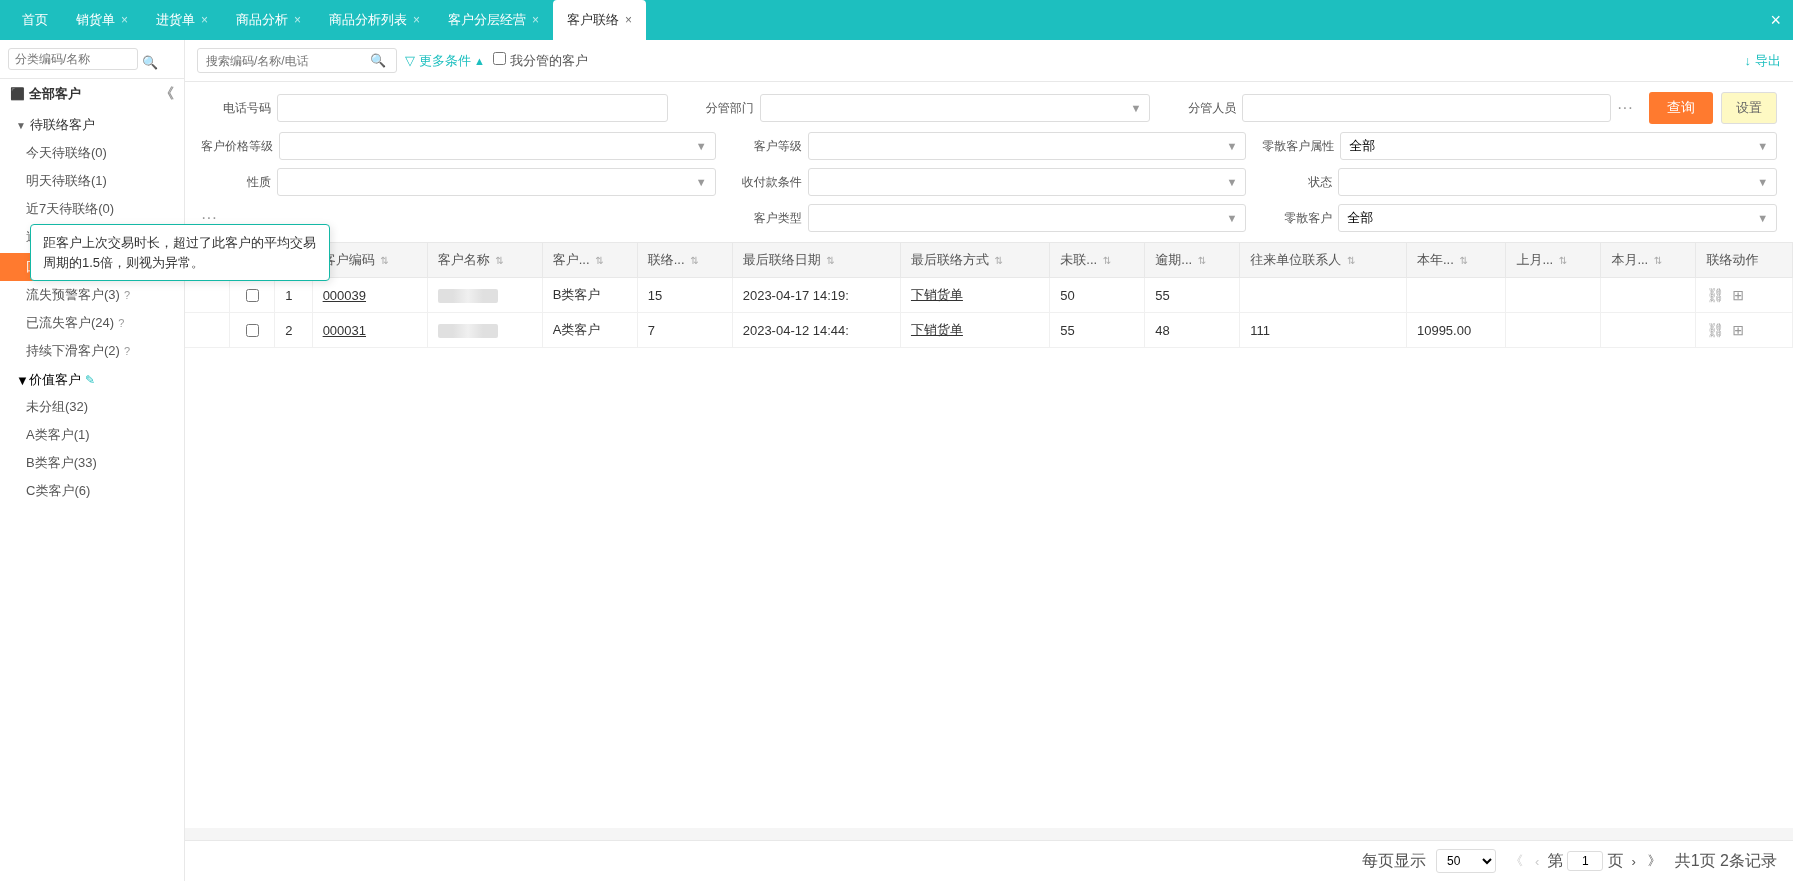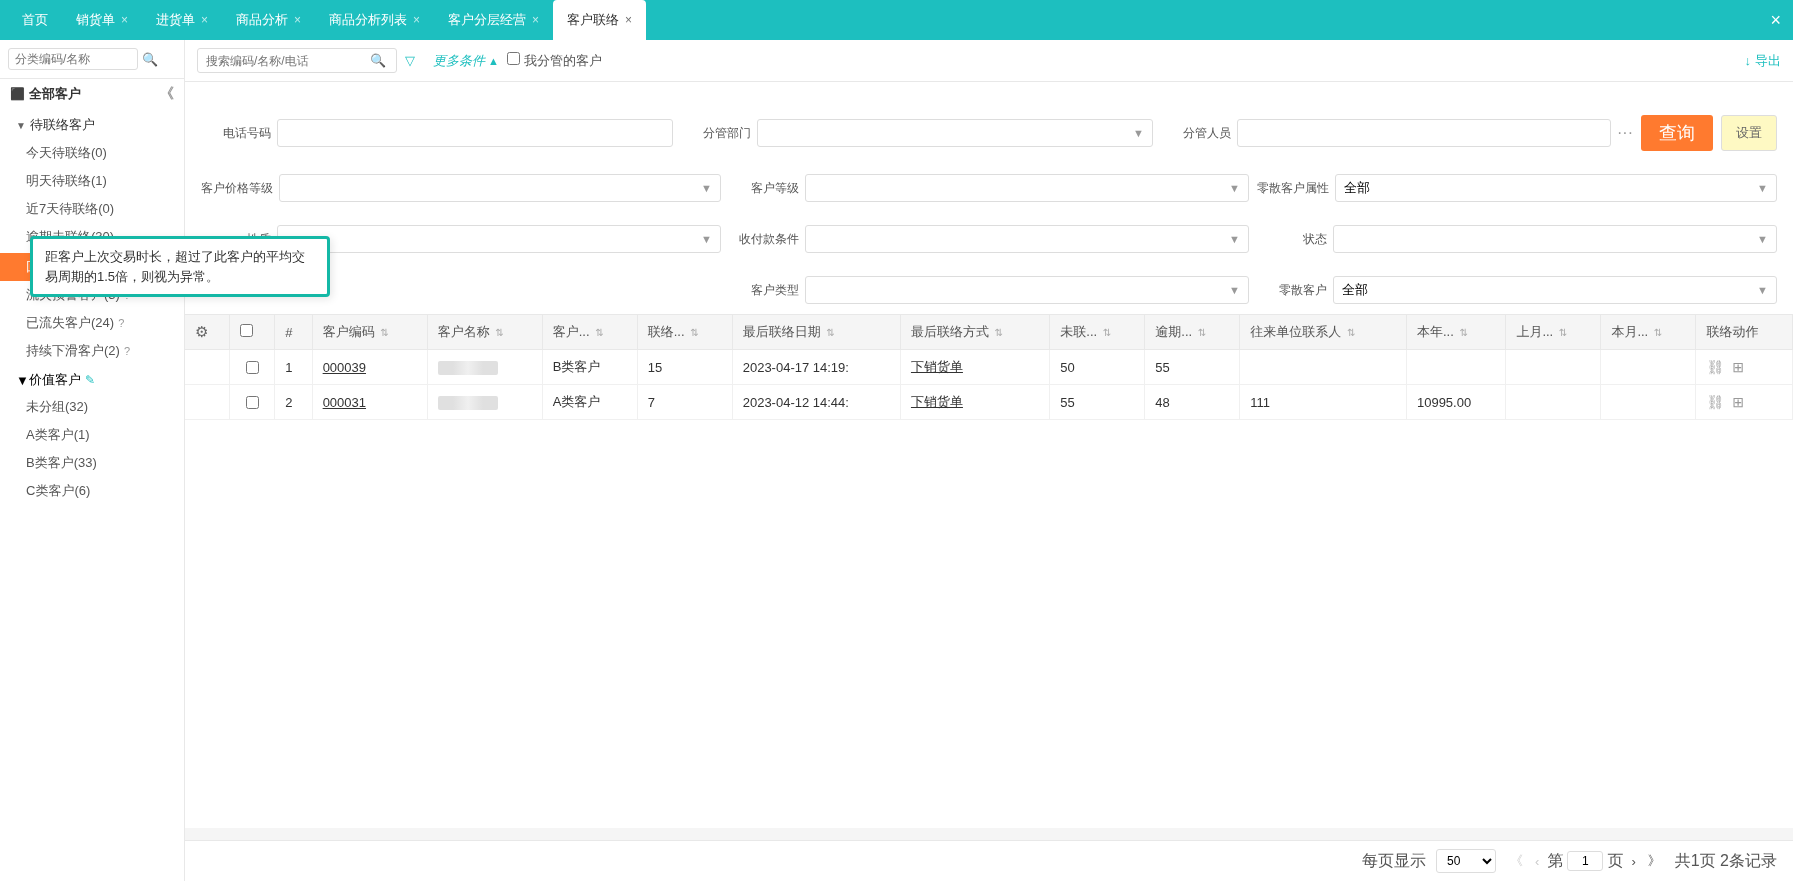--- a/index.html
+++ b/index.html
@@ -23,21 +23,21 @@
 
     
     .main-layout { display: flex; height: calc(881px - 40px); }
 
     
     .sidebar {
       width: 185px; background: #fff; border-right: 1px solid #e8e8e8;
       display: flex; flex-direction: column; overflow-y: auto; flex-shrink: 0;
     }
     .sidebar-search {
-      display: flex; align-items: center; padding: 8px 8px; border-bottom: 1px solid #e8e8e8;
+      display: flex; align-items: flex-end; padding: 8px 8px; border-bottom: 1px solid #e8e8e8;
     }
     .sidebar-search input {
       border: 1px solid #ddd; border-radius: 3px; padding: 3px 6px; font-size: 12px;
       width: 130px; outline: none;
     }
     .sidebar-search-icon { margin-left: 4px; color: #999; cursor: pointer; }
     .sidebar-section-header {
       display: flex; align-items: center; padding: 6px 10px;
       font-weight: bold; color: #333; font-size: 13px;
     }
@@ -56,23 +56,23 @@
     .sidebar-item.active { background: #ff7a2f; color: #fff; border-radius: 0; }
     .sidebar-item .help-icon { margin-left: 4px; color: #999; font-size: 11px; }
     .sidebar-value-group {
       display: flex; align-items: center; padding: 4px 10px 4px 16px;
     }
     .sidebar-value-group .edit-icon { margin-left: 4px; color: #1dbfbf; cursor: pointer; font-size: 12px; }
 
     
     .tooltip-box {
       position: absolute; left: 30px; top: 224px; z-index: 100;
-      background: #fff; border: 3px solid #14b8a6; border-radius: 4px;
+      background: #fff; border: 1px solid #14b8a6; border-radius: 4px;
       padding: 8px 12px; font-size: 12px; color: #333; max-width: 300px;
-      box-shadow: 2px 2px 8px rgba(0,0,0,0.1); line-height: 1.5; margin-top: 12px;
+      box-shadow: 2px 2px 8px rgba(0,0,0,0.1); line-height: 1.5;
     }
 
     
     .content-area { flex: 1; display: flex; flex-direction: column; overflow: hidden; background: #f5f5f5; }
 
     
     .filter-bar {
       background: #fff; padding: 8px 12px; border-bottom: 1px solid #e8e8e8;
       display: flex; align-items: center; gap: 8px; flex-wrap: wrap;
     }
@@ -89,41 +89,41 @@
     .filter-checkbox { display: flex; align-items: flex-start; gap: 4px; cursor: pointer; font-size: 12px; color: #555; }
     .export-btn {
       margin-left: auto; display: flex; align-items: center; gap: 4px;
       color: #1dbfbf; cursor: pointer; font-size: 12px;
     }
 
     
     .adv-filter {
       background: #fff; padding: 10px 16px; border-bottom: 1px solid #e8e8e8;
     }
-    .adv-filter-row { display: flex; align-items: center; gap: 8px; margin-bottom: 8px; flex-wrap: wrap; margin-top: 23px; }
+    .adv-filter-row { display: flex; align-items: center; gap: 16px; margin-bottom: 8px; flex-wrap: wrap; }
     .adv-filter-row:last-child { margin-bottom: 0; }
     .filter-field {
       display: flex; align-items: center; gap: 6px; flex: 1; min-width: 300px;
     }
     .filter-field label { color: #555; font-size: 12px; white-space: nowrap; min-width: 70px; text-align: right; }
     .filter-select {
       flex: 1; border: 1px solid #ddd; border-radius: 3px; padding: 4px 8px;
       font-size: 12px; outline: none; background: #fff; display: flex; align-items: center;
       justify-content: space-between; cursor: pointer; min-height: 28px;
     }
     .filter-select .chevron-down { color: #999; font-size: 11px; }
     .filter-input {
       flex: 1; border: 1px solid #ddd; border-radius: 3px; padding: 4px 8px;
       font-size: 12px; outline: none; background: #fff; min-height: 28px;
     }
     .filter-dots { color: #999; cursor: pointer; font-size: 16px; }
     .filter-action-btns { display: flex; gap: 8px; }
     .btn-query {
       background: #ff7a2f; color: #fff; border: none; border-radius: 3px;
-      padding: 6px 18px; cursor: pointer; font-size: 18px;
+      padding: 6px 18px; cursor: pointer; font-size: 14px;
     }
     .btn-settings {
       background: #fef9c3; color: #666; border: 1px solid #ddd; border-radius: 3px;
       padding: 6px 14px; cursor: pointer; font-size: 13px;
     }
 
     
     .table-area { flex: 1; overflow: auto; background: #fff; margin: 0; }
     .data-table { width: 100%; border-collapse: collapse; font-size: 12px; }
     .data-table th {
@@ -283,21 +283,21 @@
 
   <div class="content-area">
 
     <div class="filter-bar">
       <div class="filter-search-box">
         <input type="text" placeholder="搜索编码/名称/电话" style="">
         <span class="search-icon">🔍</span>
       </div>
       <div class="filter-more-btn">
         <span>▽</span>
-        <span style="margin-left:18px;font-style:italic;">更多条件</span>
+        <span style="margin-left:4px;">更多条件</span>
         <span class="chevron">▲</span>
       </div>
       <label class="filter-checkbox">
         <input type="checkbox" style="">
         <span>我分管的客户</span>
       </label>
       <div class="export-btn">
         <span>↓</span>
         <span>导出</span>
       </div>

